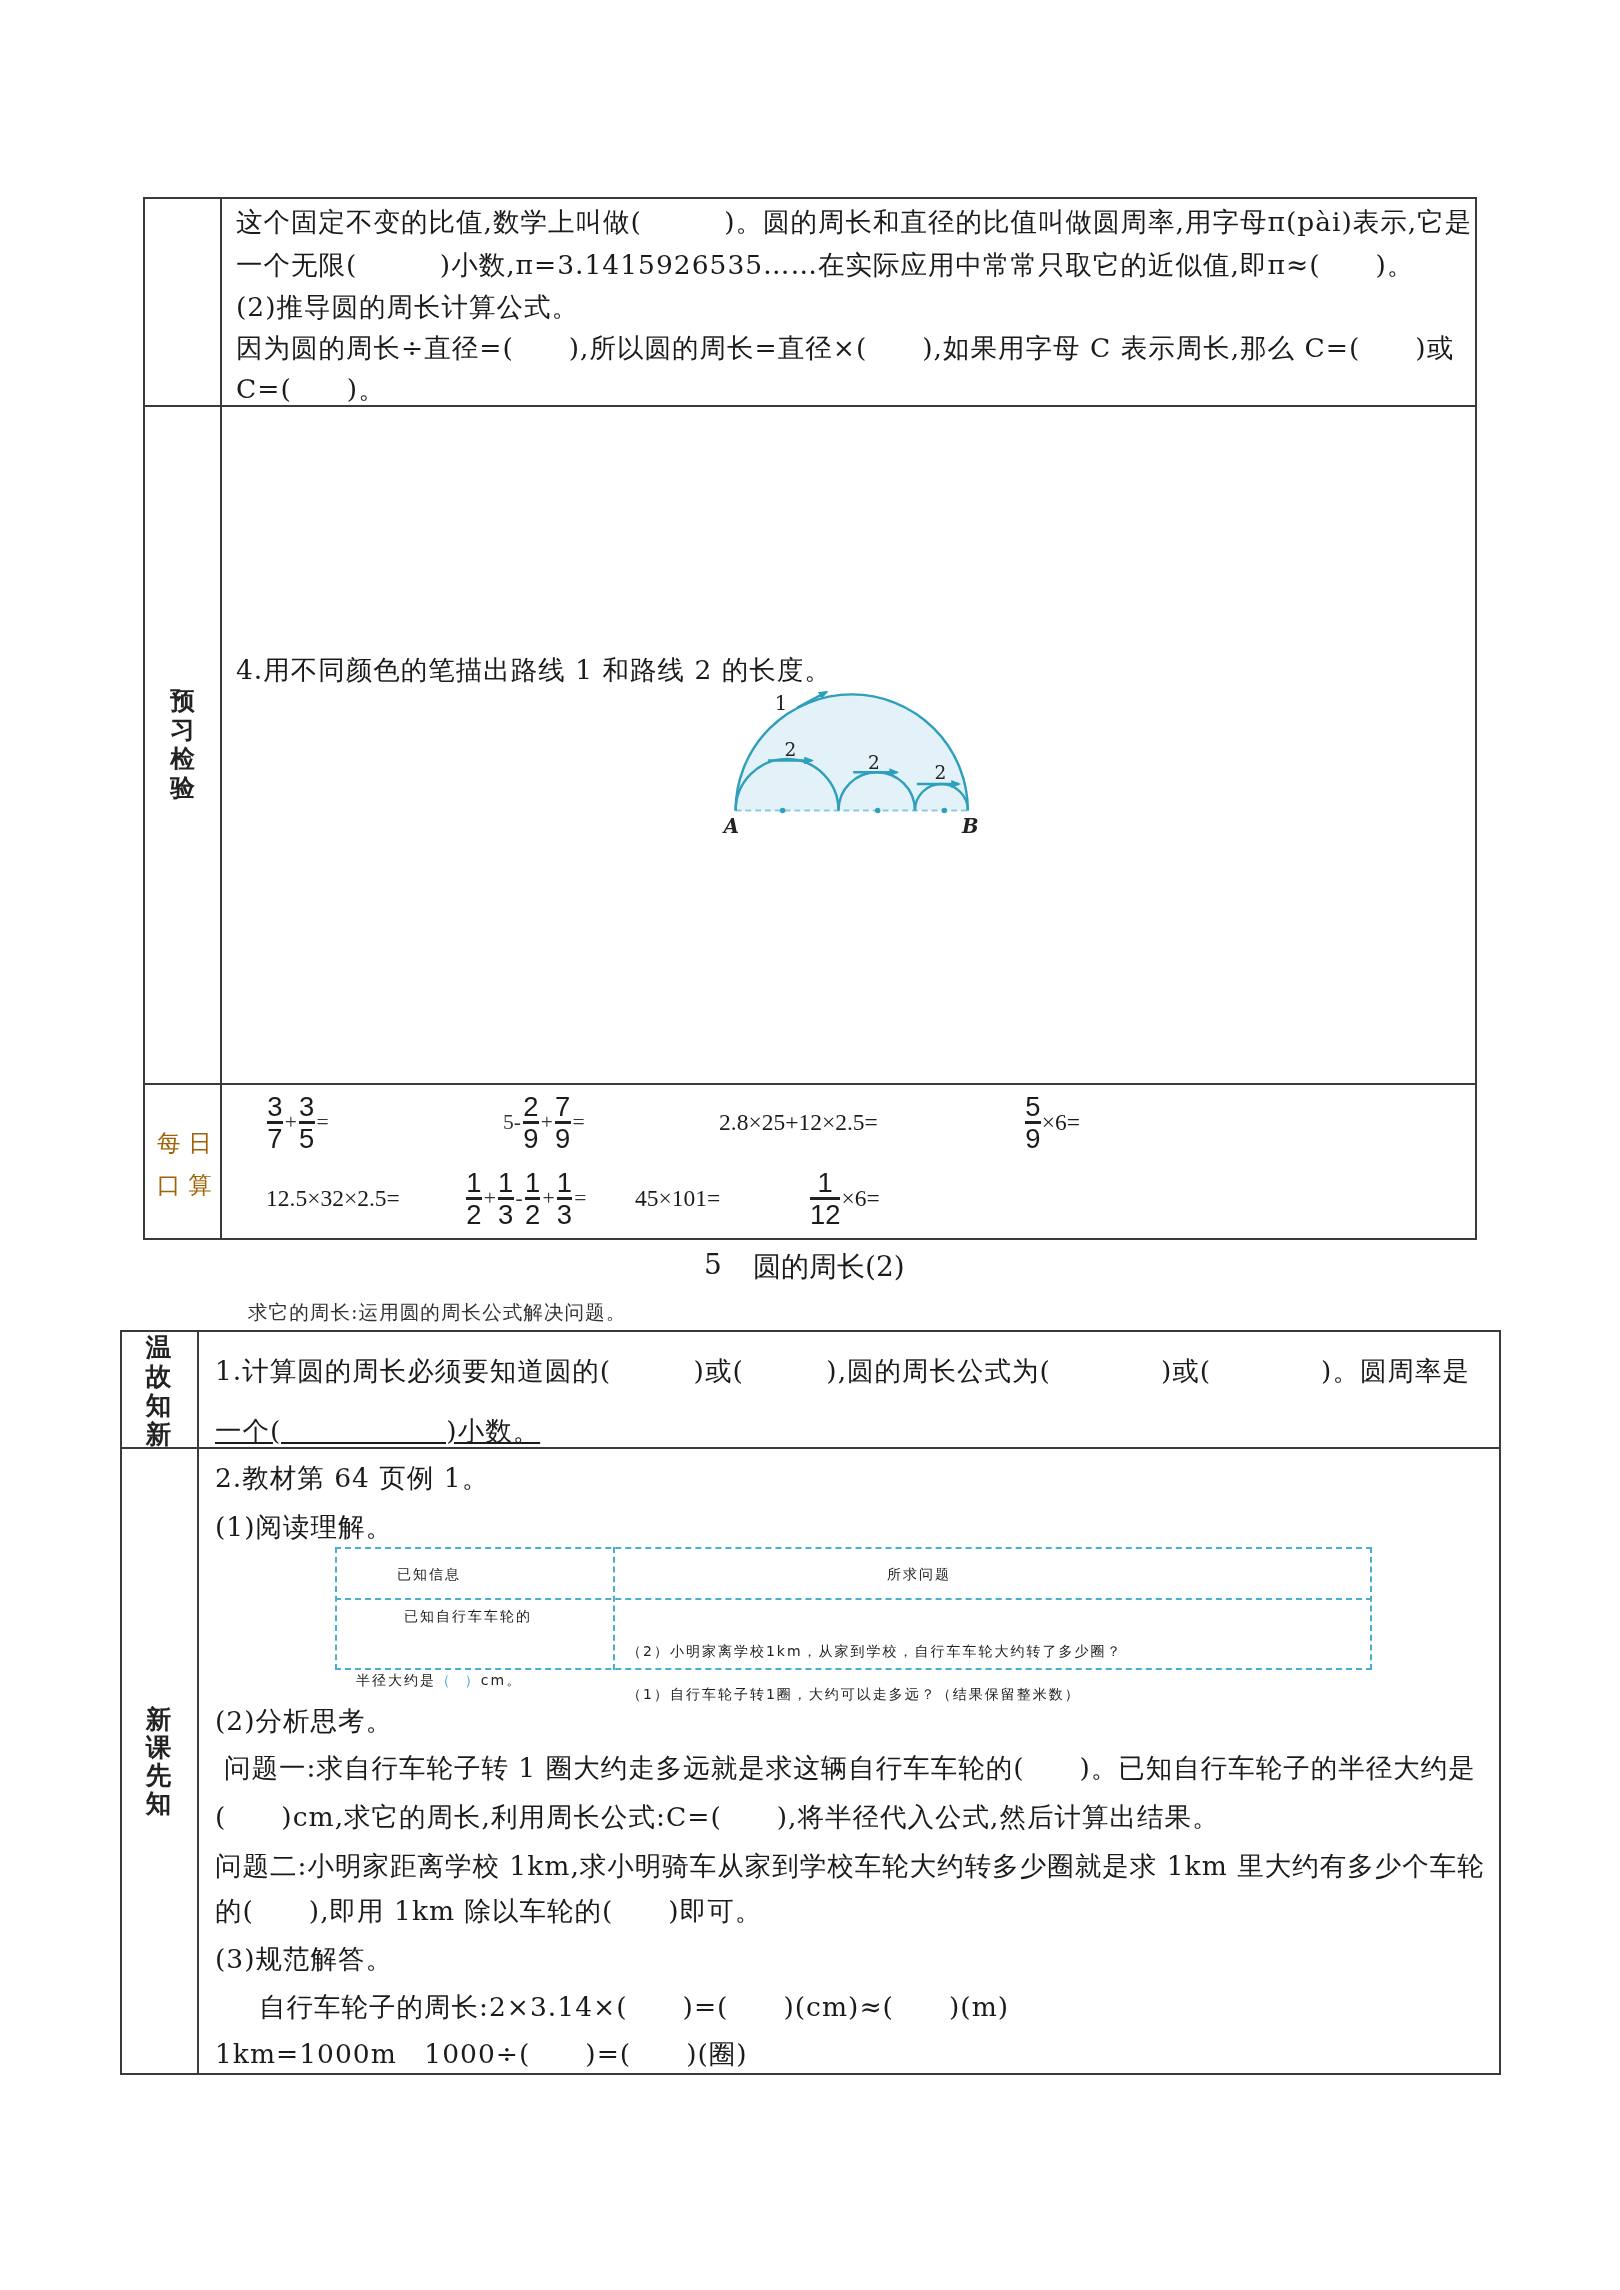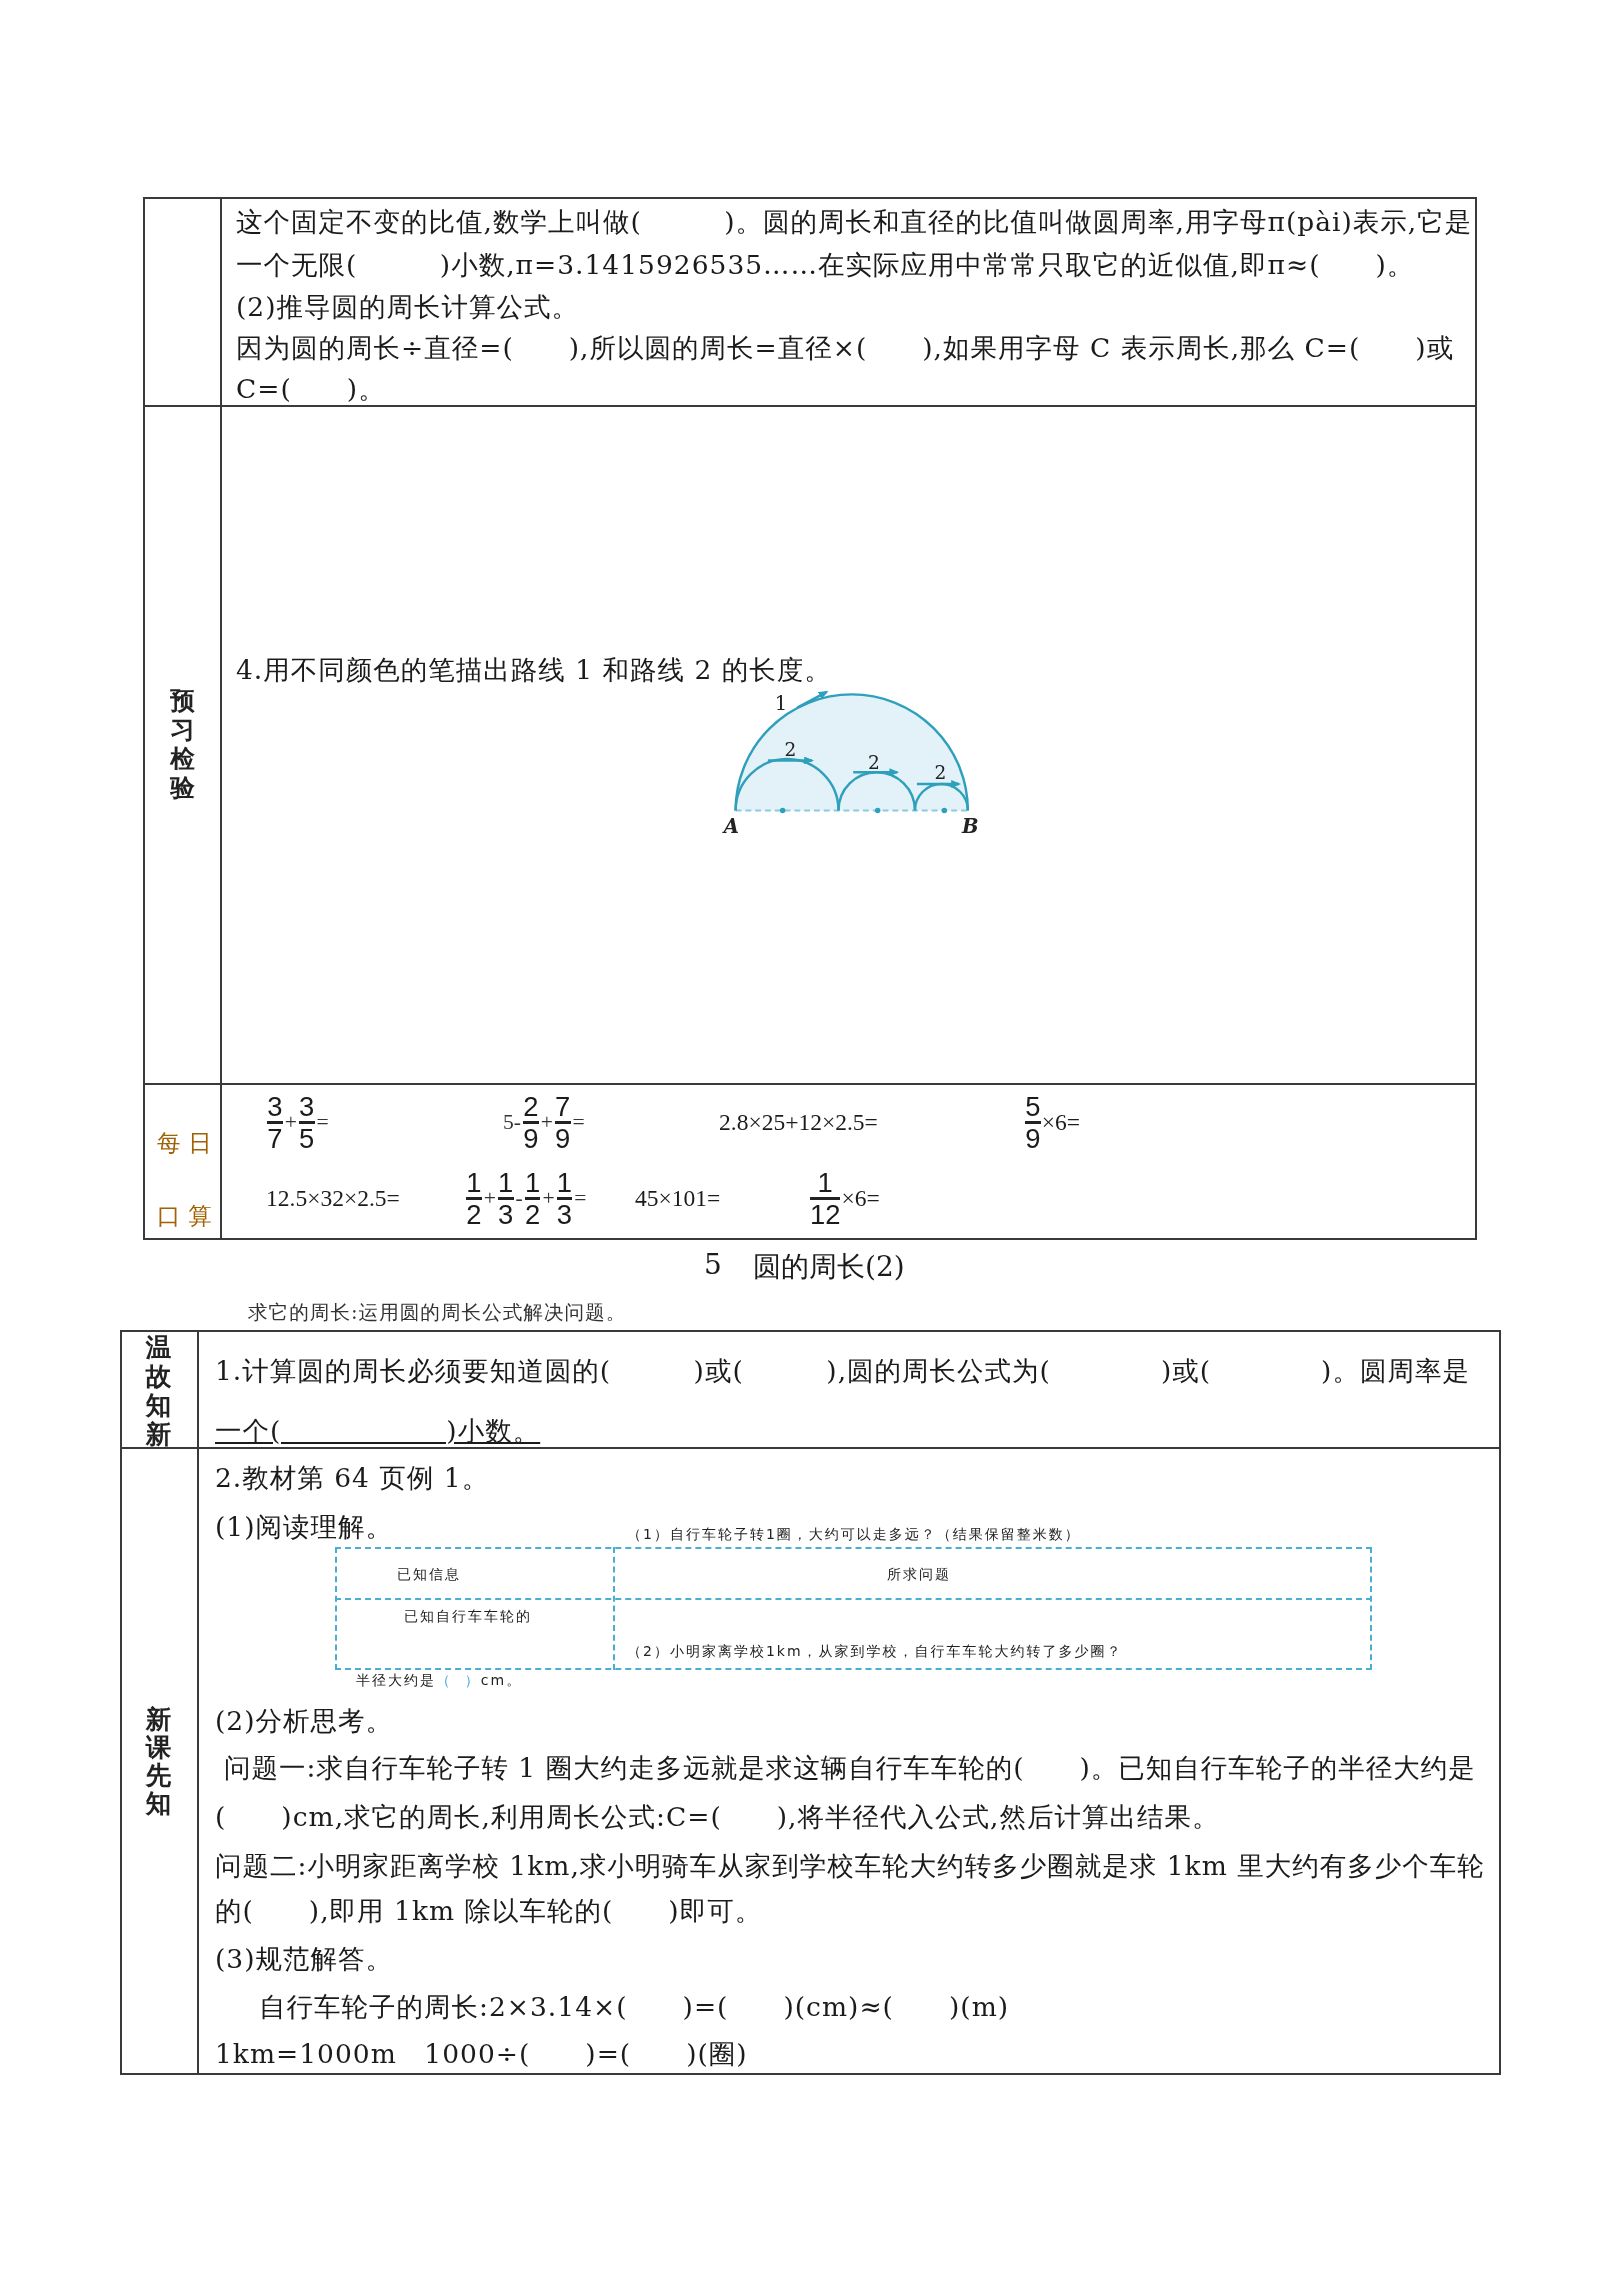--- a/index.html
+++ b/index.html
@@ -100,21 +100,21 @@
   <line x1="205" y1="110" x2="248" y2="110" stroke-width="2.5" marker-end="url(#arr)" stroke="#2fa0bb"></line>
   <text x="60" y="34" font-size="20">1</text>
   <text x="70" y="81" font-size="19">2</text>
   <text x="155" y="95" font-size="19">2</text>
   <text x="223" y="105" font-size="19">2</text>
   <text x="8" y="160" font-size="20" font-style="italic" font-weight="bold">A</text>
   <text x="251" y="160" font-size="20" font-style="italic" font-weight="bold">B</text>
 </svg>
 
 <div class="dlabel" style="left:157px;top:1129px;">每日</div>
-<div class="dlabel" style="left:157px;top:1171px;margin-top:31px;">口算</div>
+<div class="dlabel" style="left:157px;top:1171px;">口算</div>
 
 <div class="calc" style="left:266px;top:1093px;">
   <span class="frac"><span>3</span><span class="bar"></span><span>7</span></span>
   <span class="op">+</span>
   <span class="frac"><span>3</span><span class="bar"></span><span>5</span></span>
   <span class="op">=</span>
 </div>
 <div class="calc" style="left:502px;top:1093px;">
   <span class="op">5-</span>
   <span class="frac"><span>2</span><span class="bar"></span><span>9</span></span>
@@ -179,21 +179,21 @@
 
 <div class="dash-box" style="left:335px;top:1547px;width:1037px;height:123px;"></div>
 <div class="dash-v" style="left:613px;top:1547px;height:123px;"></div>
 <div class="dash-h" style="left:335px;top:1598px;width:1037px;"></div>
 <div class="info-text" style="left:397px;top:1560px;">已知信息</div>
 <div class="info-text" style="left:887px;top:1560px;">所求问题</div>
 <div class="info-text" style="left:404px;top:1602px;">已知自行车车轮的</div>
 <div class="info-text" style="left:343px;top:1637px;">
   <span>半径大约是</span><span class="blue-paren">（</span><span>  </span><span class="blue-paren">）</span><span>cm。</span>
 </div>
-<div class="info-text" style="left:627px;top:1520px;">（1）自行车轮子转1圈，大约可以走多远？（结果保留整米数）</div>
+<div class="info-text" style="left:627px;top:1680px;">（1）自行车轮子转1圈，大约可以走多远？（结果保留整米数）</div>
 <div class="info-text" style="left:627px;top:1637px;">（2）小明家离学校1km，从家到学校，自行车车轮大约转了多少圈？</div>
 
 <div class="line" style="left:215px;top:1703px;">(2)分析思考。</div>
 <div class="line" style="left:224px;top:1750px;">问题一:求自行车轮子转 1 圈大约走多远就是求这辆自行车车轮的(　　)。已知自行车轮子的半径大约是</div>
 <div class="line" style="left:215px;top:1799px;">(　　)cm,求它的周长,利用周长公式:C=(　　),将半径代入公式,然后计算出结果。</div>
 <div class="line" style="left:215px;top:1848px;">问题二:小明家距离学校 1km,求小明骑车从家到学校车轮大约转多少圈就是求 1km 里大约有多少个车轮</div>
 <div class="line" style="left:215px;top:1893px;">的(　　),即用 1km 除以车轮的(　　)即可。</div>
 <div class="line" style="left:215px;top:1941px;">(3)规范解答。</div>
 <div class="line" style="left:215px;top:1989px;margin-left:44px;">自行车轮子的周长:2×3.14×(　　)=(　　)(cm)≈(　　)(m)</div>
 <div class="line" style="left:215px;top:2036px;">1km=1000m　1000÷(　　)=(　　)(圈)</div>

